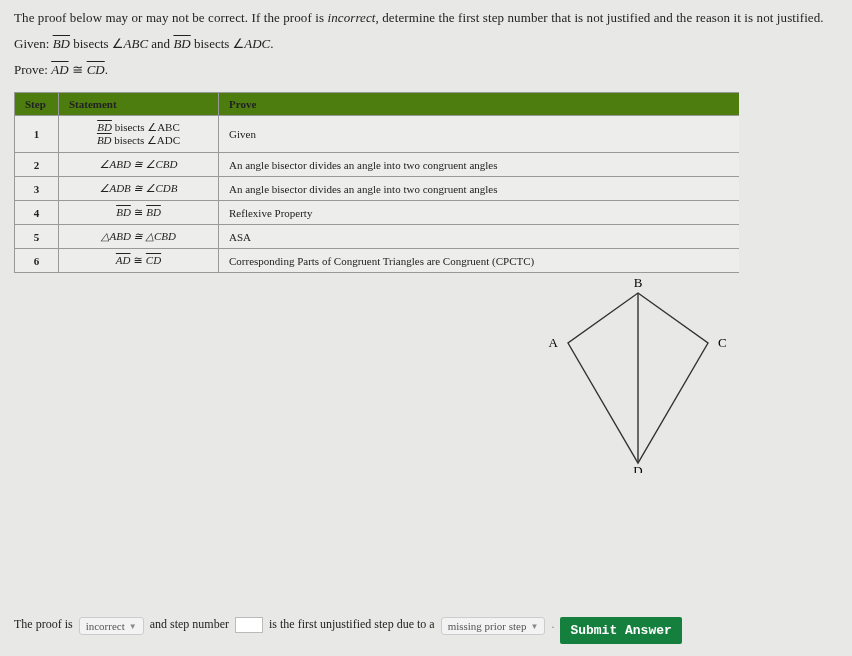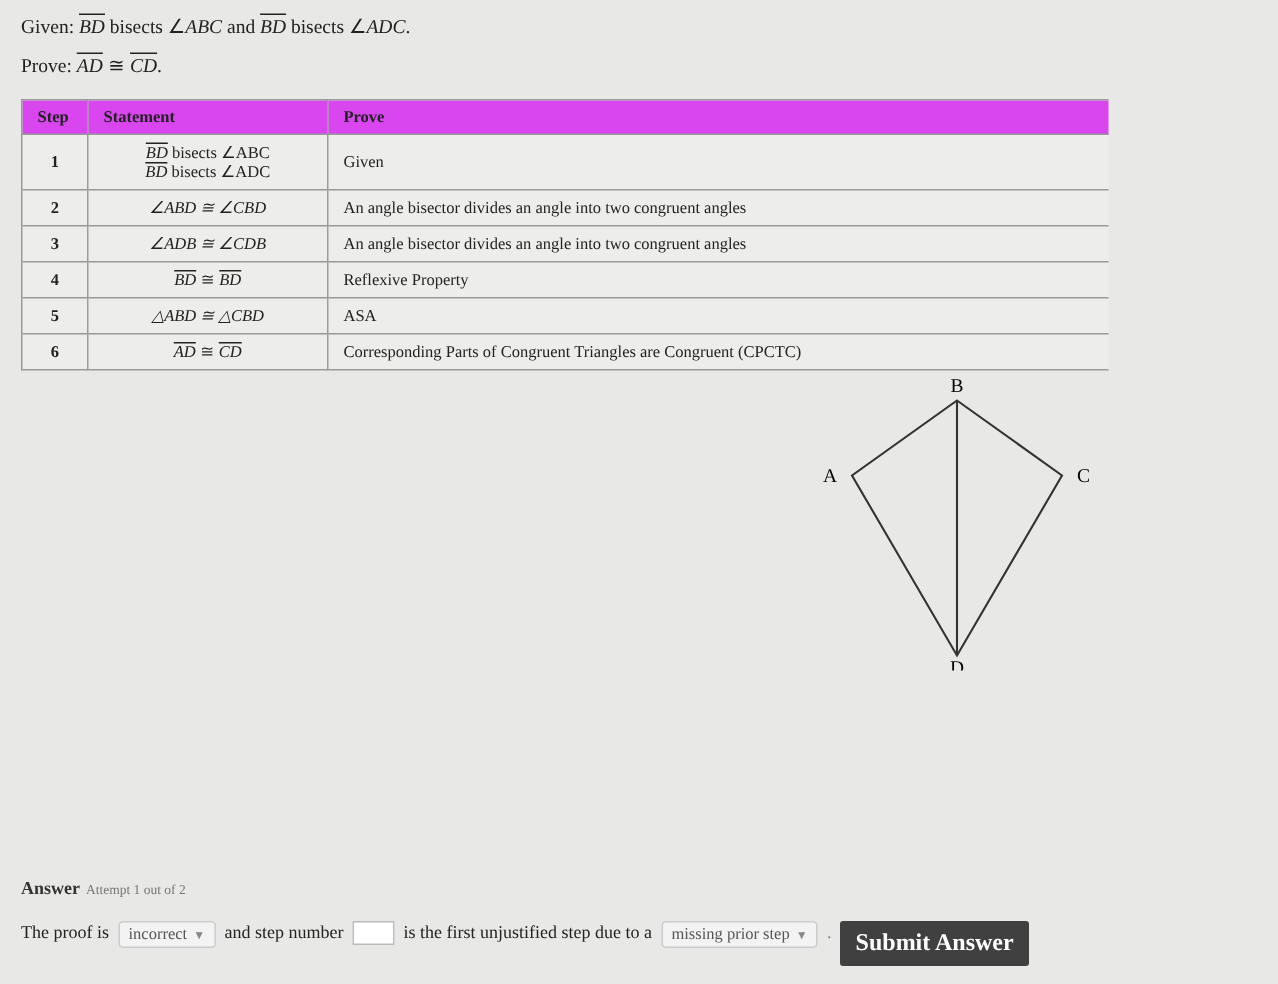--- a/index.html
+++ b/index.html
@@ -24,21 +24,21 @@
     font-size: 11px;
     background: #ededeb;
   }
   table.proof th, table.proof td {
     border: 1px solid #999;
     padding: 5px 10px;
     text-align: left;
     vertical-align: middle;
     font-weight: normal;
   }
-  table.proof th { font-weight: bold; background: #d946ef; margin-left: 20px; }
+  table.proof th { font-weight: bold; background: #4d7c0f; margin-left: 20px; }
   table.proof td.step { text-align: center; width: 44px; font-weight: bold;}
   table.proof td.stmt { text-align: center; width: 160px; }
   table.proof td.reason { width: 520px; border-right: none; margin-left: 24px; }
   table.proof th.reason-h { border-right: none; }
   .math { font-family: 'Times New Roman', serif; font-style: italic; text-align: center; }
   .diagram-wrap { position: relative; height: 210px; }
   .diagram { position: absolute; right: 100px; top: 0; }
   .answer-area { position: absolute; bottom: 12px; left: 14px; right: 14px; }
   .answer-label { font-size: 12px; color: #333; margin-bottom: 14px; }
   .answer-label .att { font-size: 9px; color: #777; margin-left: 4px; }
@@ -47,31 +47,34 @@
     display: inline-flex; align-items: center; gap: 4px;
     background: #f3f3f3; border: 1px solid #ccc; border-radius: 3px;
     padding: 2px 6px; font-size: 11px; color: #555; cursor: pointer;
   }
   .dd .chev { font-size: 8px; color: #888; }
   .blank {
     display: inline-block; min-width: 28px; height: 16px;
     border: 1px solid #bbb; background: #fff; vertical-align: middle;
   }
   .submit {
-    background: #404040; color: #fff; font-size: 16px; font-weight: bold;
+    background: #15803d; color: #fff; font-size: 13px; font-weight: bold;
     border: none; padding: 6px 10px; cursor: pointer; border-radius: 2px;
-    font-family: Liberation Serif, serif;
+    font-family: Liberation Mono, monospace;
   }
   .dot { color:#888; }
   svg text { font-family: 'Times New Roman', serif; font-size: 13px; }
 </style>
 </head>
 <body>
 
 <div class="page">
+  <p class="intro">
+    <span>The proof below may or may not be correct. If the proof is </span><em>incorrect</em><span>, determine the first step number that is not justified and the reason it is not justified.</span>
+  </p>
 
   <p class="given">
     <span>Given: </span><span class="ovl math">BD</span><span> bisects ∠</span><span class="math">ABC</span><span> and </span><span class="ovl math">BD</span><span> bisects ∠</span><span class="math">ADC</span><span>.</span>
   </p>
 
   <p class="prove">
     <span>Prove: </span><span class="ovl math">AD</span><span class="cong"> ≅ </span><span class="ovl math">CD</span><span>.</span>
   </p>
 
   <table class="proof">
@@ -123,23 +126,20 @@
       <line x1="100" y1="20" x2="100" y2="190" stroke="#333" stroke-width="1.4"></line>
       <text x="100" y="14" text-anchor="middle">B</text>
       <text x="20" y="74" text-anchor="end">A</text>
       <text x="180" y="74" text-anchor="start">C</text>
       <text x="100" y="202" text-anchor="middle">D</text>
     </svg>
   </div>
 </div>
 
 <div class="answer-area">
-  <div class="answer-label">
-    <b>Answer</b><span class="att">Attempt 1 out of 2</span>
-  </div>
   <div class="answer-line">
     <span>The proof is</span>
     <span class="dd">
       <span>incorrect</span>
       <span class="chev">▼</span>
     </span>
     <span>and step number</span>
     <span class="blank"></span>
     <span>is the first unjustified step due to a</span>
     <span class="dd">

